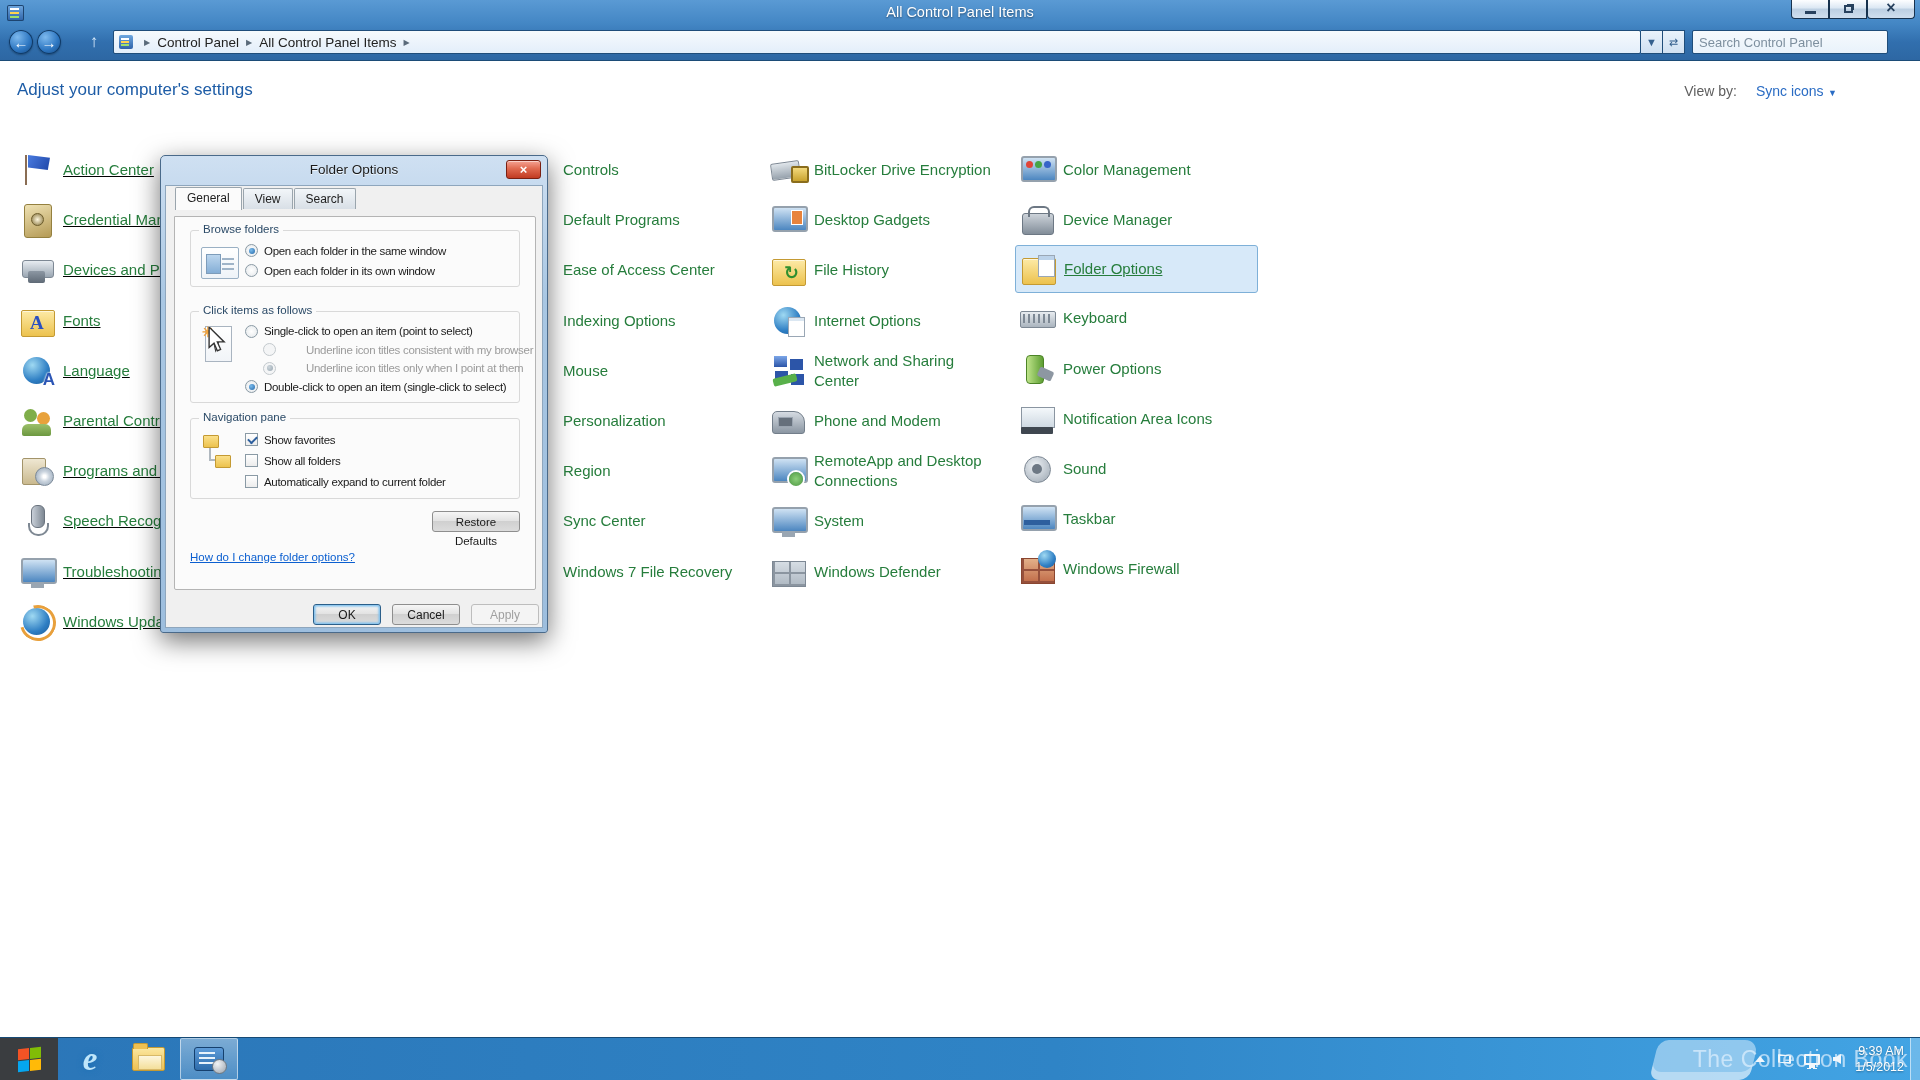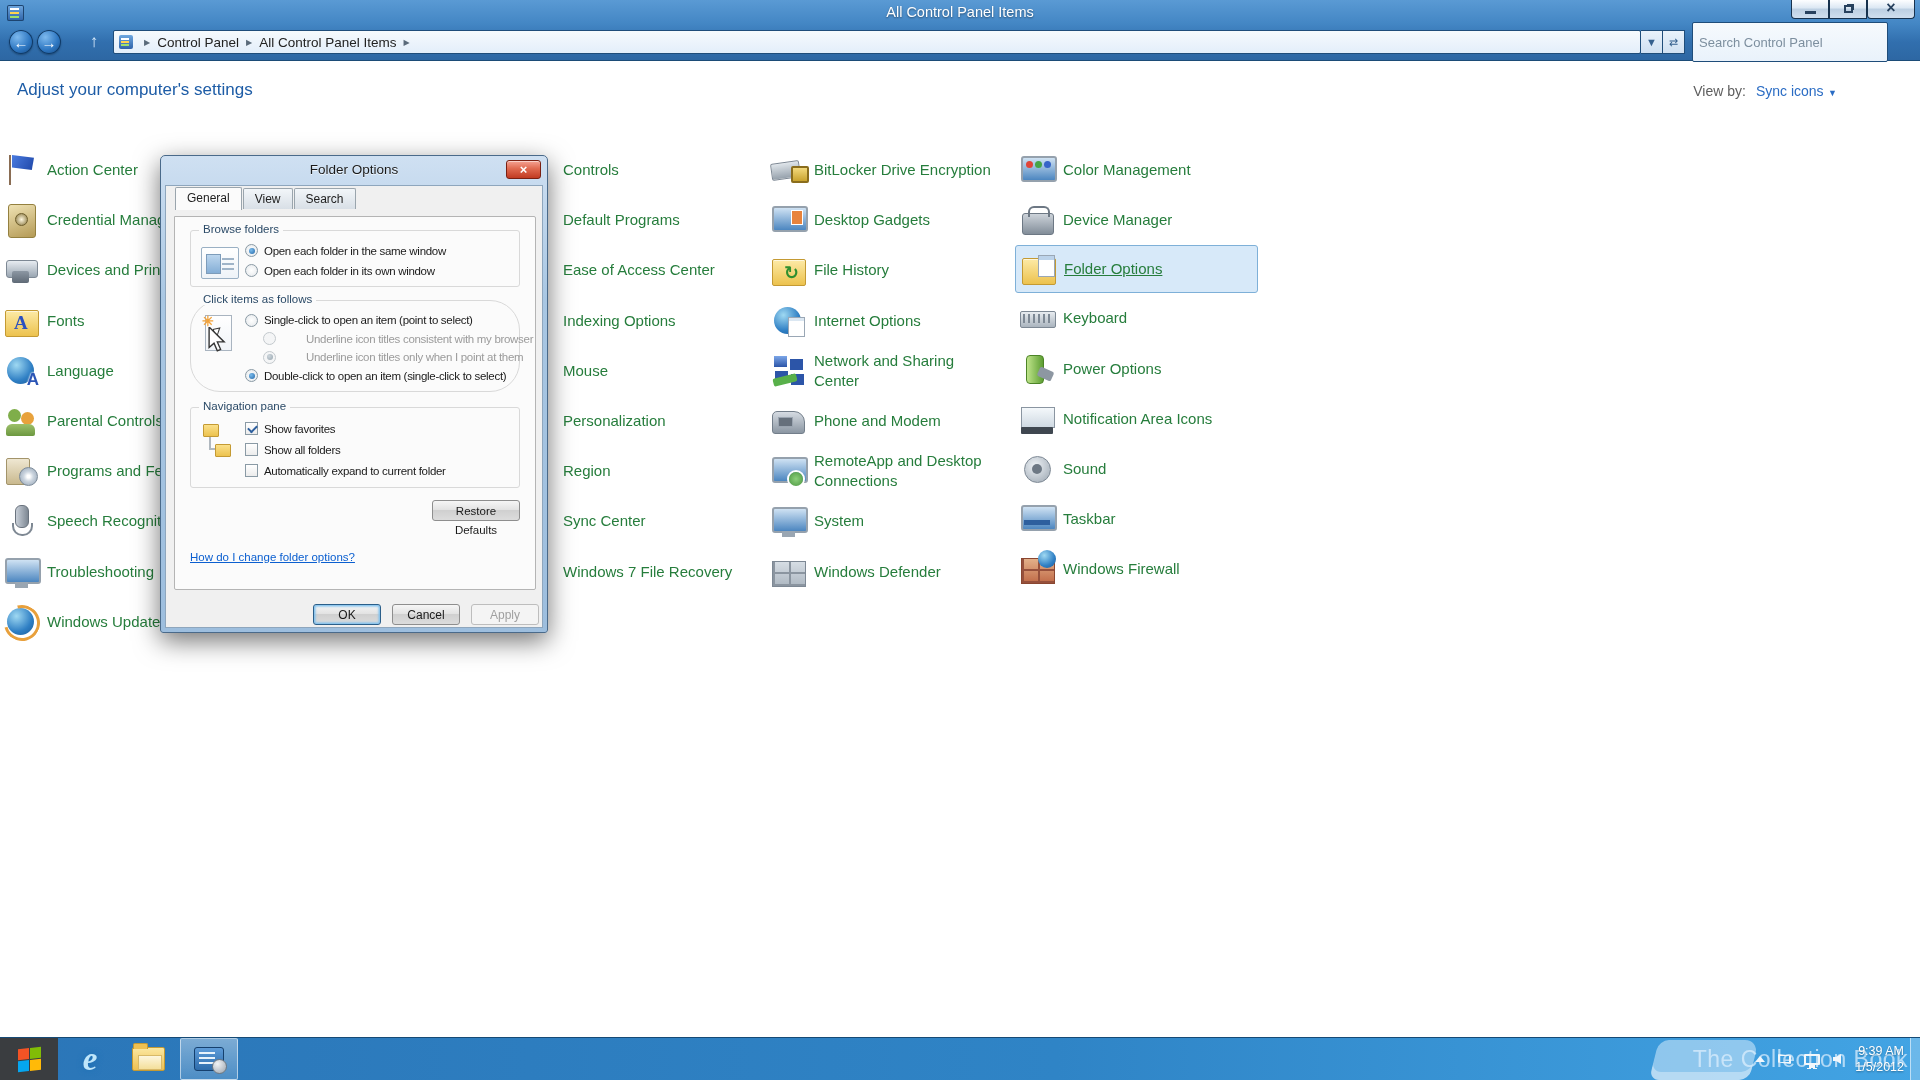--- a/index.html
+++ b/index.html
@@ -37,36 +37,36 @@
   .crumbbar{margin-left:8px;width:1528px;height:24px;background:linear-gradient(#f6fafd,#e3eefa);
     border:1px solid #1f4d7a;border-radius:2px;display:flex;align-items:center;font-size:13.5px;color:#222;}
   .crumb-icon{width:14px;height:14px;margin:0 4px 0 5px;border-radius:2px;
     background:linear-gradient(#6fa8e0,#2e62a8);position:relative;flex:0 0 14px;}
   .crumb-icon::after{content:"";position:absolute;left:2px;top:3px;width:8px;height:2px;background:#fff;
     box-shadow:0 3px 0 #ffd34e,0 6px 0 #9fe06a;}
   .crumb-sep{color:#5a6a7a;font-size:8px;padding:0 7px;}
   .crumb-item{white-space:nowrap;}
   .addr-btn{height:24px;width:22px;display:flex;align-items:center;justify-content:center;
     background:linear-gradient(#e9f2fb,#cfe0f2);border:1px solid #1f4d7a;border-left:none;color:#35608e;font-size:11px;}
-  .searchbox{margin-left:7px;width:196px;height:40px;background:linear-gradient(#f6fafd,#e9f2fb);
+  .searchbox{margin-left:7px;width:196px;height:24px;background:linear-gradient(#f6fafd,#e9f2fb);
     border:1px solid #1f4d7a;border-radius:2px;display:flex;align-items:center;gap:40px;}
   .searchbox input{flex:1;border:none;background:transparent;outline:none;font-size:13px;color:#333;padding:0 6px;}
   .searchbox input::placeholder{color:#7d8f9f;}
   .mag{width:9px;height:9px;border:2px solid #3c70a8;border-radius:50%;position:relative;margin-right:10px;flex:0 0 9px;}
   .mag::after{content:"";position:absolute;left:8px;top:8px;width:6px;height:2px;background:#3c70a8;transform:rotate(45deg);transform-origin:0 0;}
 
   
   .page-header{position:absolute;left:17px;top:80px;font-size:17px;color:#1d5ca6;}
-  .viewby{position:absolute;right:83px;top:83px;font-size:14px;color:#5e5e5e;display:flex;gap:10px;align-items:center;}
+  .viewby{position:absolute;right:83px;top:83px;font-size:14px;color:#5e5e5e;display:flex;gap:19px;align-items:center;}
   .viewby .vb-link{color:#2a6cc4;}
   .vb-caret{font-size:9px;color:#2a6cc4;margin-left:2px;}
 
   
   .col{position:absolute;top:145px;}
-  .col-a{left:2px;}   .col-b{left:563px;}  .col-c{left:769px;}  .col-d{left:1018px;}
+  .col-a{left:18px;text-decoration:underline;}   .col-b{left:563px;}  .col-c{left:769px;}  .col-d{left:1018px;}
   .cp-item{height:50.2px;display:flex;align-items:center;}
   .cp-item .lbl{color:#267d3c;font-size:15px;white-space:pre;line-height:20px;}
   .cp-item.with-icon .lbl{margin-left:7px;}
   .cp-item.selected{background:#d7e9f9;border:1px solid #7eb0d8;border-radius:3px;
     margin-left:-3px;padding-left:3px;width:243px;height:48px;}
   .cp-item.selected .lbl{text-decoration:underline;}
 
   .ic{width:38px;height:38px;position:relative;flex:0 0 38px;}
   .ic::before,.ic::after{content:"";position:absolute;}
   .i-action-center::before{left:10px;top:4px;width:22px;height:15px;background:linear-gradient(120deg,#4a7be0,#1f47a8);clip-path:polygon(0 0,100% 18%,90% 100%,0 82%);}
@@ -126,21 +126,21 @@
     background:linear-gradient(#f5a393,#e06a50 45%,#c13b22);border:1px solid #7a2012;
     color:#fff;font-size:13px;font-weight:bold;text-align:center;line-height:17px;box-shadow:inset 0 1px 0 rgba(255,255,255,.5);}
   .dlg-body{position:absolute;left:4px;right:4px;top:29px;bottom:4px;background:#f0f0f0;border:1px solid #8ea6bd;}
   .tabs{position:absolute;left:9px;top:0;display:flex;align-items:flex-end;z-index:2;}
   .tab{height:21px;padding:0 11px;font-size:12px;color:#222;line-height:21px;
     background:linear-gradient(#f2f6f9,#d8dfe6);border:1px solid #9aa5ad;border-bottom:none;border-radius:2px 2px 0 0;margin-right:1px;}
   .tab.active{height:23px;background:#fbfbfb;position:relative;top:1px;}
   .page{position:absolute;left:8px;top:30px;width:362px;height:374px;background:#fbfbfb;
     border:1px solid #b4b4b4;border-radius:0 2px 2px 2px;}
   .grp{position:relative;border:1px solid #d9d9d9;border-radius:3px;margin:13px 15px 0;display:flex;padding:10px 6px 6px 8px;}
-  .grp.g2{margin-top:13px;height:92px;border-radius:30px;}
+  .grp.g2{margin-top:24px;height:92px;}
   .grp.g1{height:57px;}
   .grp.g3{margin-top:15px;height:81px;}
   .legend{position:absolute;left:8px;top:-8px;background:#fbfbfb;padding:0 4px;font-size:11.5px;color:#2b4a67;}
   .gicon{width:46px;flex:0 0 46px;position:relative;}
   .opts{display:flex;flex-direction:column;justify-content:center;gap:4px;flex:1;}
   .g2 .opts{gap:2.5px;}
   .g3 .opts{gap:5px;}
   .opt{display:flex;align-items:center;height:16px;}
   .opt.indent{margin-left:18px;gap:24px;}
   .opt-label{font-size:11.5px;letter-spacing:-0.3px;color:#1a1a1a;margin-left:6px;white-space:nowrap;}

